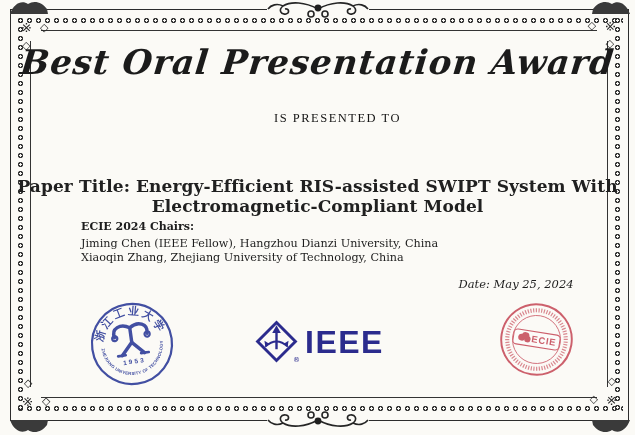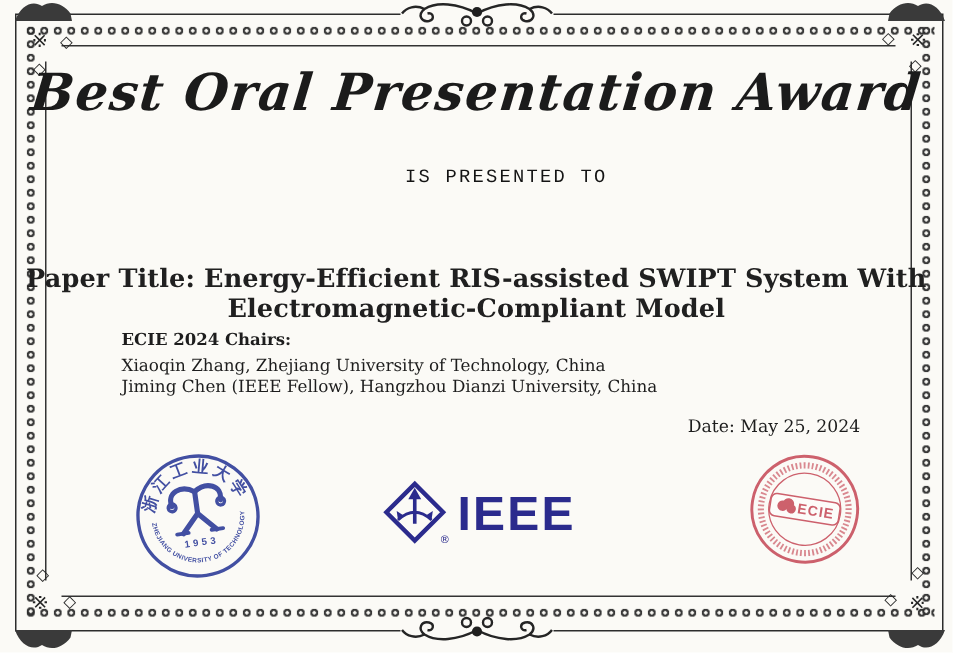--- a/index.html
+++ b/index.html
@@ -31,26 +31,26 @@
   .orn-d1{left:20px;top:2px;font-size:11px;}
   .orn-d2{left:2px;top:20px;font-size:11px;}
   .fan{position:absolute;width:40px;height:15px;fill:#3a3a3a;}
   .fan-tl{left:9px;top:0;} .fan-tr{right:4px;top:0;transform:scaleX(-1);}
   .fan-bl{left:9px;bottom:1px;transform:scaleY(-1);} .fan-br{right:4px;bottom:1px;transform:scale(-1,-1);}
   .flourish{position:absolute;left:50%;width:130px;height:22px;transform:translateX(-50%);}
   .fl-top{top:0px;} .fl-bottom{bottom:6px;transform:translateX(-50%) rotate(180deg);}
   
   .ctext{position:absolute;left:0;right:0;text-align:center;}
   .title{top:42px;font-size:34px;font-style:italic;font-weight:700;letter-spacing:1px;color:#1b1b1b;transform:skewX(-6deg);}
-  .presented{top:111px;font-family:Liberation Mono, monospace;font-size:12.5px;letter-spacing:1.5px;color:#141414;padding-left:40px;}
+  .presented{top:111px;font-family:Liberation Serif, serif;font-size:12.5px;letter-spacing:1.5px;color:#141414;padding-left:40px;}
   .recipient{top:145px;font-size:13px;font-weight:700;letter-spacing:.4px;}
   .paper{top:176px;font-size:17px;font-weight:700;letter-spacing:.1px;text-align:center;}
   .chairs{position:absolute;left:81px;top:220px;font-size:11.2px;line-height:14.6px;color:#1d1d1d;}
   .chairs .chairs-h{font-weight:700;font-size:11px;margin-bottom:2px;}
-  .date{position:absolute;left:426px;top:277px;width:180px;text-align:center;font-size:11.5px;color:#1d1d1d;}
+  .date{position:absolute;left:426px;top:277px;width:180px;text-align:center;font-size:11.5px;color:#1d1d1d;font-style:italic;}
   
   .zjut{position:absolute;left:89px;top:301px;width:86px;height:86px;transform:rotate(-8deg);opacity:.92;}
   .ieee{position:absolute;left:255px;top:320px;display:flex;align-items:center;gap:7px;color:#2b2b8d;}
   .ieee-word{font-family:"Liberation Sans",sans-serif;font-weight:700;font-size:32px;line-height:40px;letter-spacing:1.5px;}
   .ieee-reg{position:absolute;left:38px;top:36px;font-size:7px;font-family:"DejaVu Sans",sans-serif;}
   .ieee-mark{position:relative;width:43px;height:43px;}
   .ecie{position:absolute;left:499px;top:302px;width:75px;height:75px;transform:rotate(9deg);opacity:.9;}
 </style>
 </head>
 <body>
@@ -127,22 +127,22 @@
     </g>
     <circle cx="65" cy="8" r="3.4" fill="#1f1f1f"></circle>
   </svg>
 
   <div class="ctext title">Best Oral Presentation Award</div>
   <div class="ctext presented">IS PRESENTED TO</div>
   <div class="ctext paper">Paper Title: Energy-Efficient RIS-assisted SWIPT System With Electromagnetic-Compliant Model</div>
 
   <div class="chairs">
     <div class="chairs-h">ECIE 2024 Chairs:</div>
+    <div>Jiming Chen (IEEE Fellow), Hangzhou Dianzi University, China</div>
     <div>Xiaoqin Zhang, Zhejiang University of Technology, China</div>
-    <div>Jiming Chen (IEEE Fellow), Hangzhou Dianzi University, China</div>
   </div>
 
   <div class="date">Date: May 25, 2024</div>
 
   <svg class="zjut" viewBox="0 0 100 100">
     <defs>
       <path id="zjut-top-arc" d="M 16,50 A 34,34 0 0 1 84,50"></path>
       <path id="zjut-bot-arc" d="M 14,50 A 36,36 0 0 0 86,50"></path>
     </defs>
     <circle cx="50" cy="50" r="46.5" fill="none" stroke="#33419b" stroke-width="2.6"></circle>

